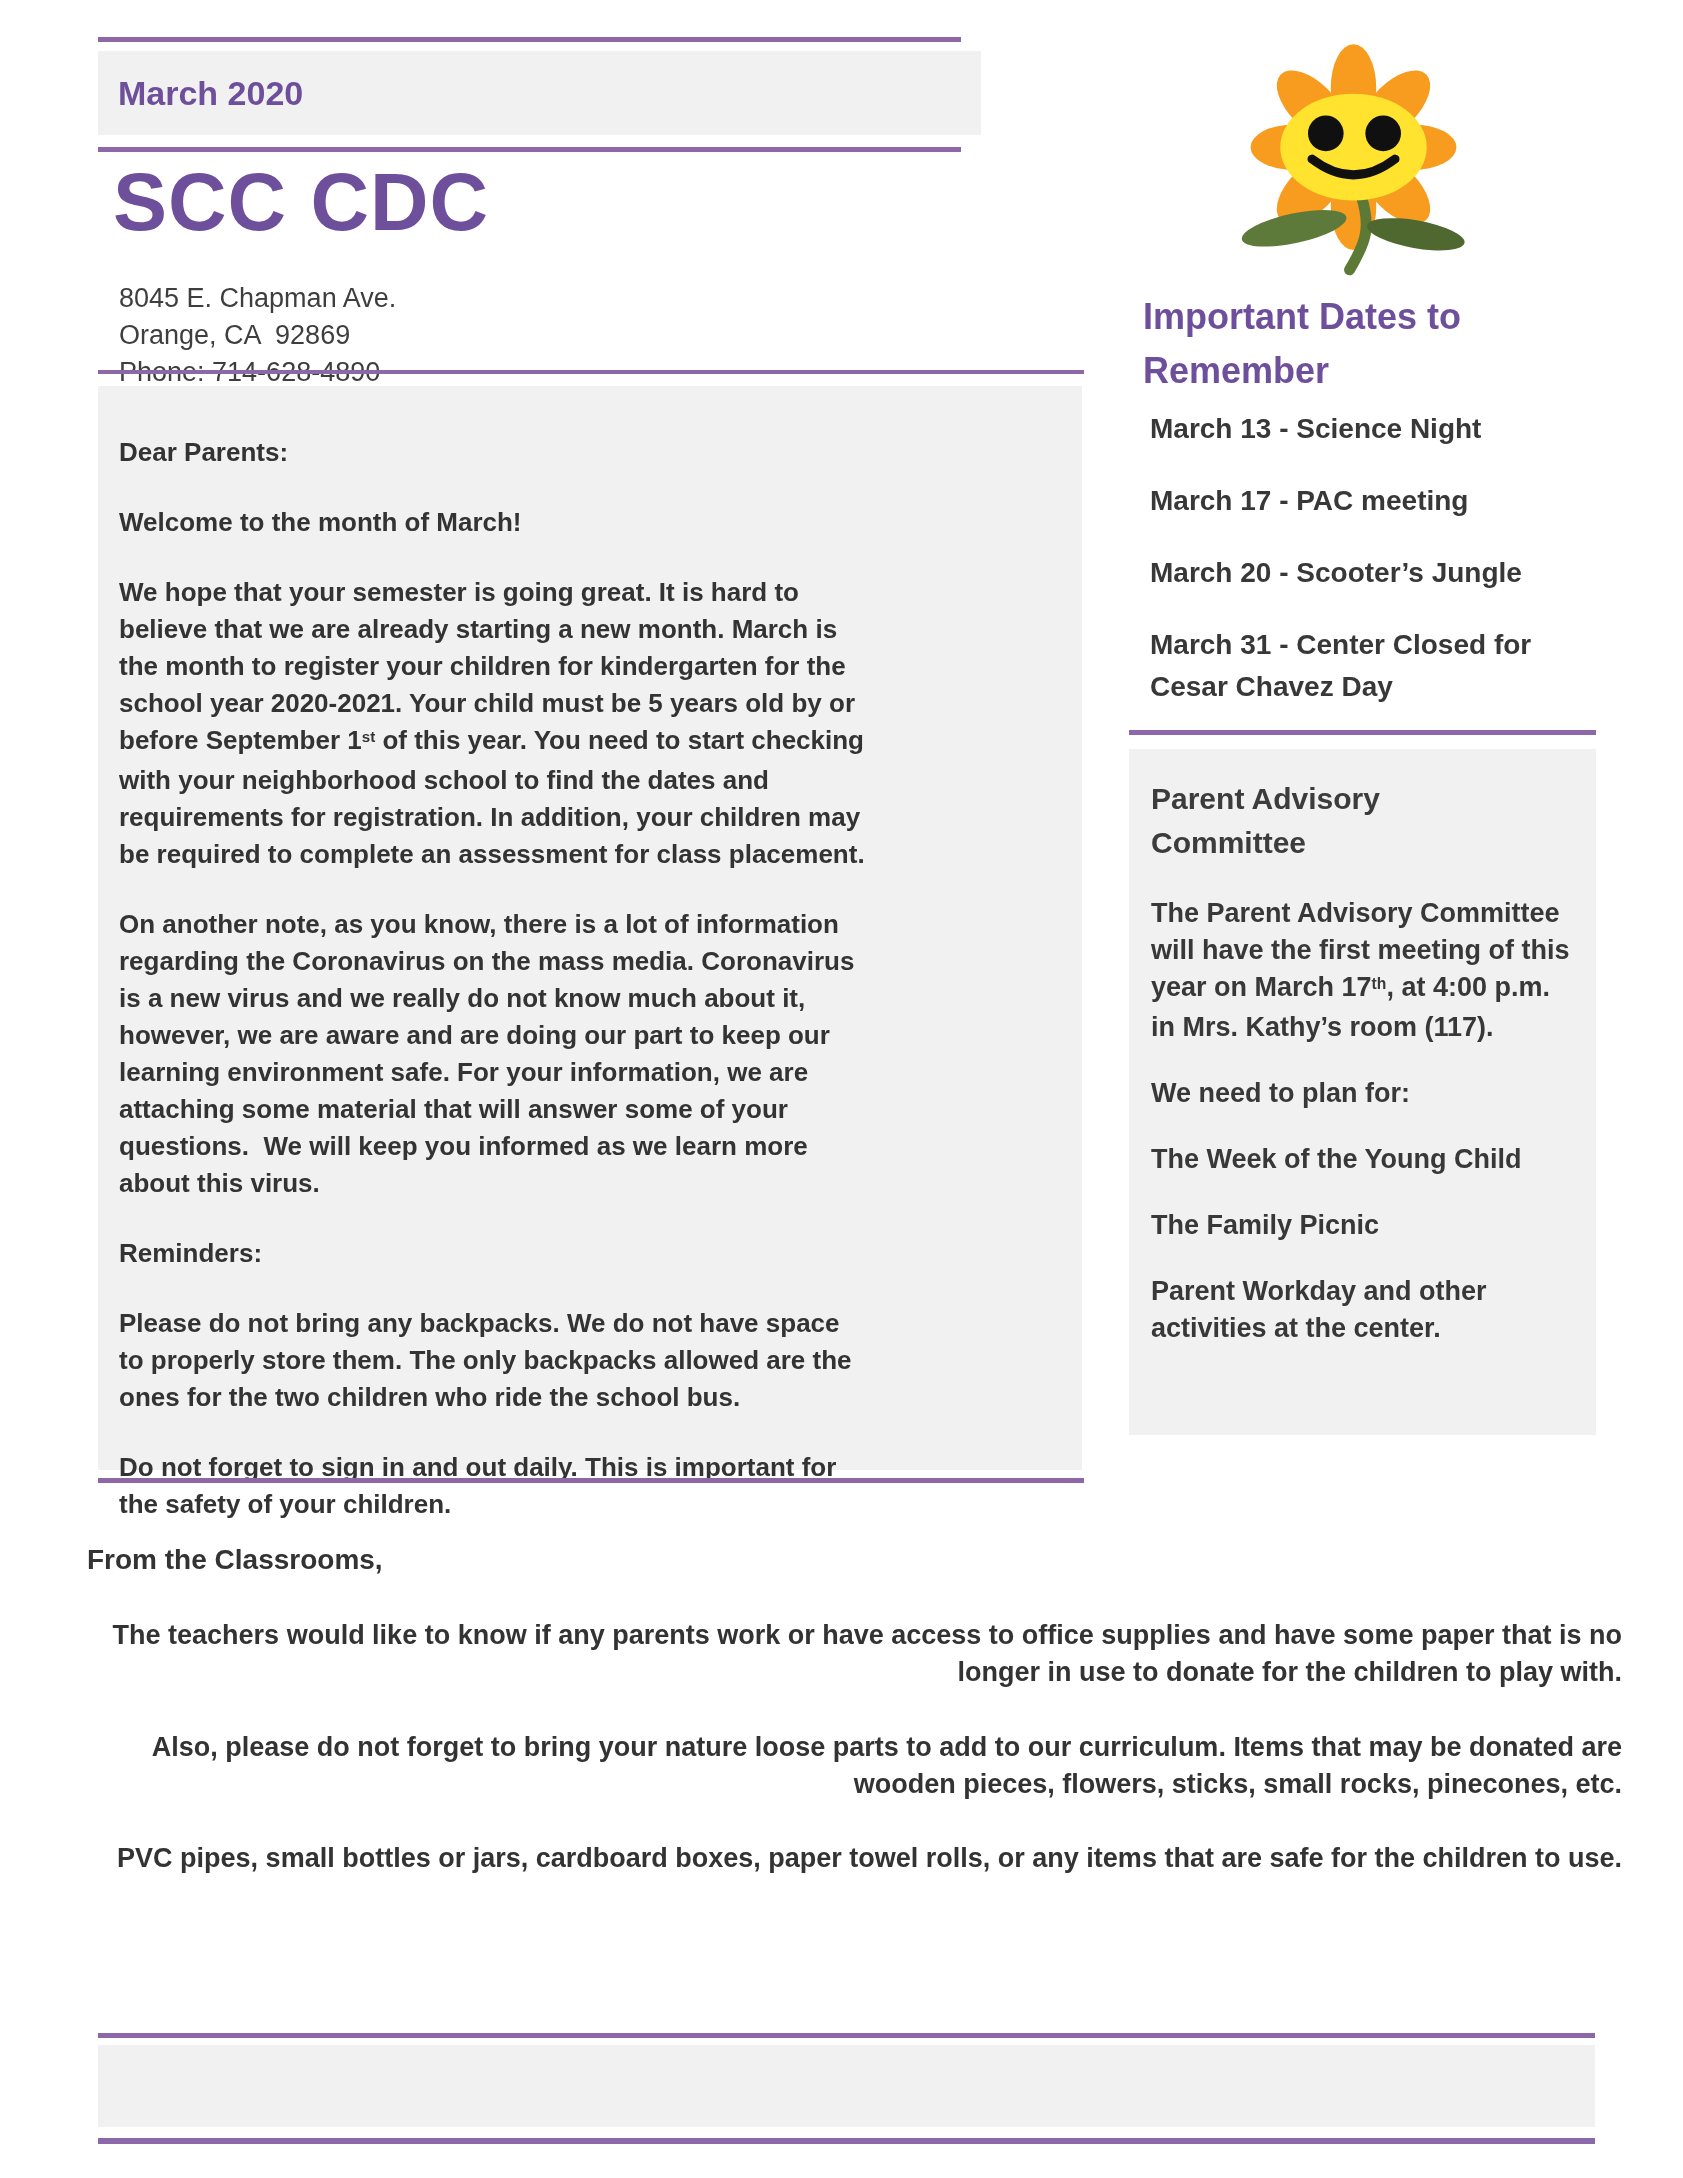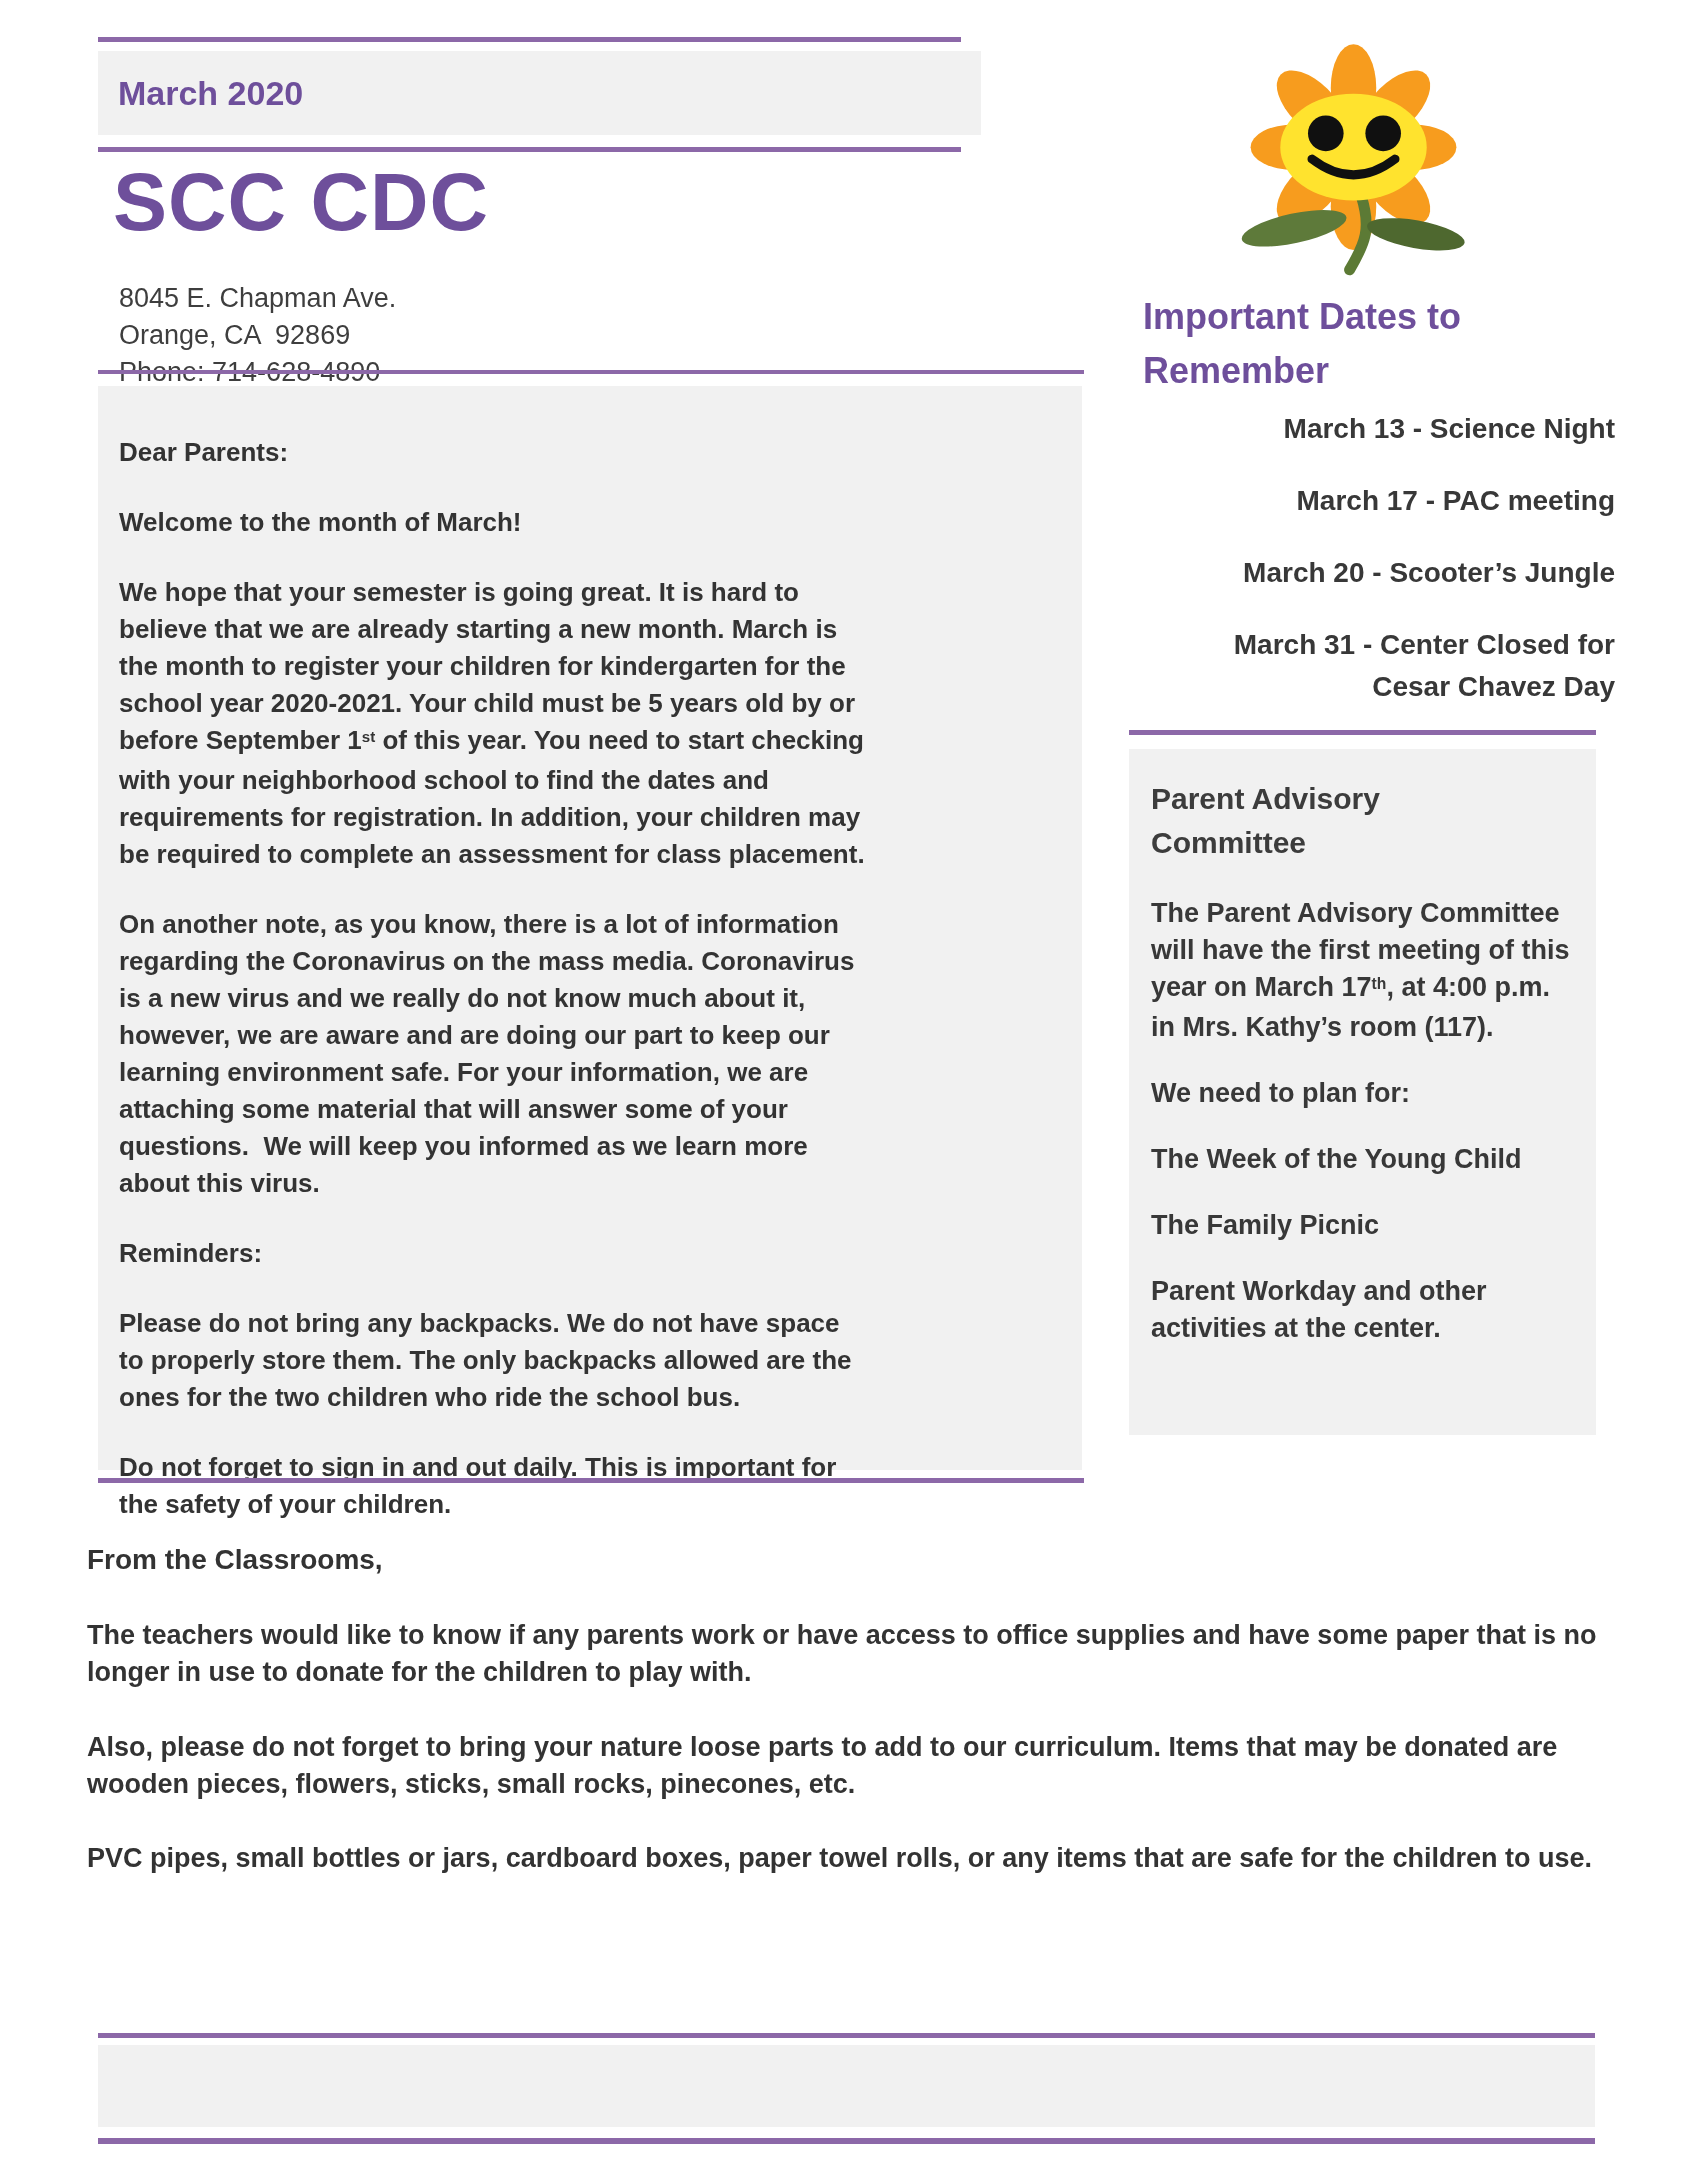--- a/index.html
+++ b/index.html
@@ -20,21 +20,21 @@
   .letter .para{width:747px;font-size:26px;font-weight:700;line-height:37px;margin:0 0 33px 0;}
 
   .dates-heading{font-size:36px;font-weight:700;line-height:54px;width:426px;}
   .date-item{font-size:28px;font-weight:700;color:#383838;line-height:42px;margin-bottom:30px;width:465px;white-space:pre-wrap;}
 
   .pac{padding:28px 26px 0 22px;}
   .pac .pac-heading{font-size:30px;font-weight:700;line-height:44px;width:327px;color:#3C3C3C;margin:0 0 30px 0;white-space:pre-wrap;}
   .pac .para{width:420px;font-size:27px;font-weight:700;color:#383838;line-height:37px;margin:0 0 29px 0;}
 
   .cls-heading{font-size:28px;font-weight:700;color:#333333;white-space:pre-wrap;}
-  .cls-para{width:1535px;font-size:27px;font-weight:700;color:#333333;line-height:37px;white-space:pre-wrap;}
+  .cls-para{width:1535px;font-size:27px;font-weight:700;color:#333333;line-height:37px;white-space:pre-wrap;text-align:right;}
 
   .sup{font-size:0.58em;position:relative;top:-0.45em;}
 </style>
 </head>
 <body>
 
 <div class="page">
 
   <div class="abs rule" style="left:98px;top:37px;width:863px;height:5px;"></div>
 
@@ -81,21 +81,21 @@
     <ellipse cx="82" cy="190" rx="54" ry="15" fill="#5E7A3A" transform="rotate(-12 82 190)"></ellipse>
     <ellipse cx="205" cy="196" rx="50" ry="14" fill="#4E682F" transform="rotate(10 205 196)"></ellipse>
     <ellipse cx="142" cy="108" rx="74" ry="54" fill="#FFE32E"></ellipse>
     <circle cx="114" cy="94" r="18" fill="#101010"></circle>
     <circle cx="172" cy="94" r="18" fill="#101010"></circle>
     <path d="M 100 120 Q 142 152 184 120" stroke="#101010" stroke-width="9" fill="none" stroke-linecap="round"></path>
   </svg>
 
   <div class="abs dates-heading purple" style="left:1143px;top:290px;">Important Dates to Remember</div>
 
-  <div class="abs" style="left:1150px;top:408px;text-align:right;">
+  <div class="abs" style="left:1150px;top:408px;">
     <div class="date-item">March 13 - Science Night</div>
     <div class="date-item">March 17 - PAC meeting</div>
     <div class="date-item">March 20 - Scooter’s Jungle</div>
     <div class="date-item">March 31 - Center Closed for Cesar Chavez Day</div>
   </div>
 
   <div class="abs rule" style="left:1129px;top:730px;width:467px;height:5px;"></div>
 
   <div class="abs panel pac" style="left:1129px;top:749px;width:467px;height:686px;box-sizing:border-box;">
     <div class="pac-heading">Parent Advisory Committee</div>

